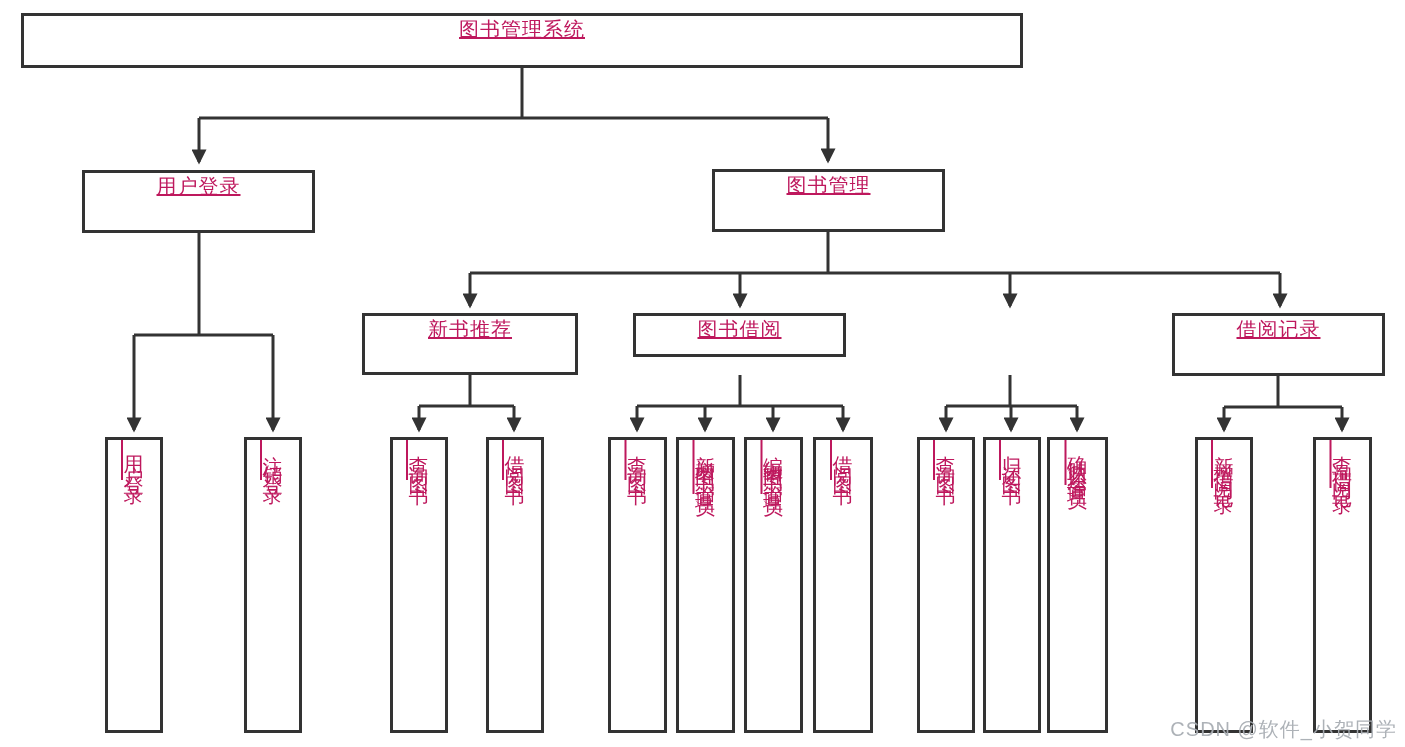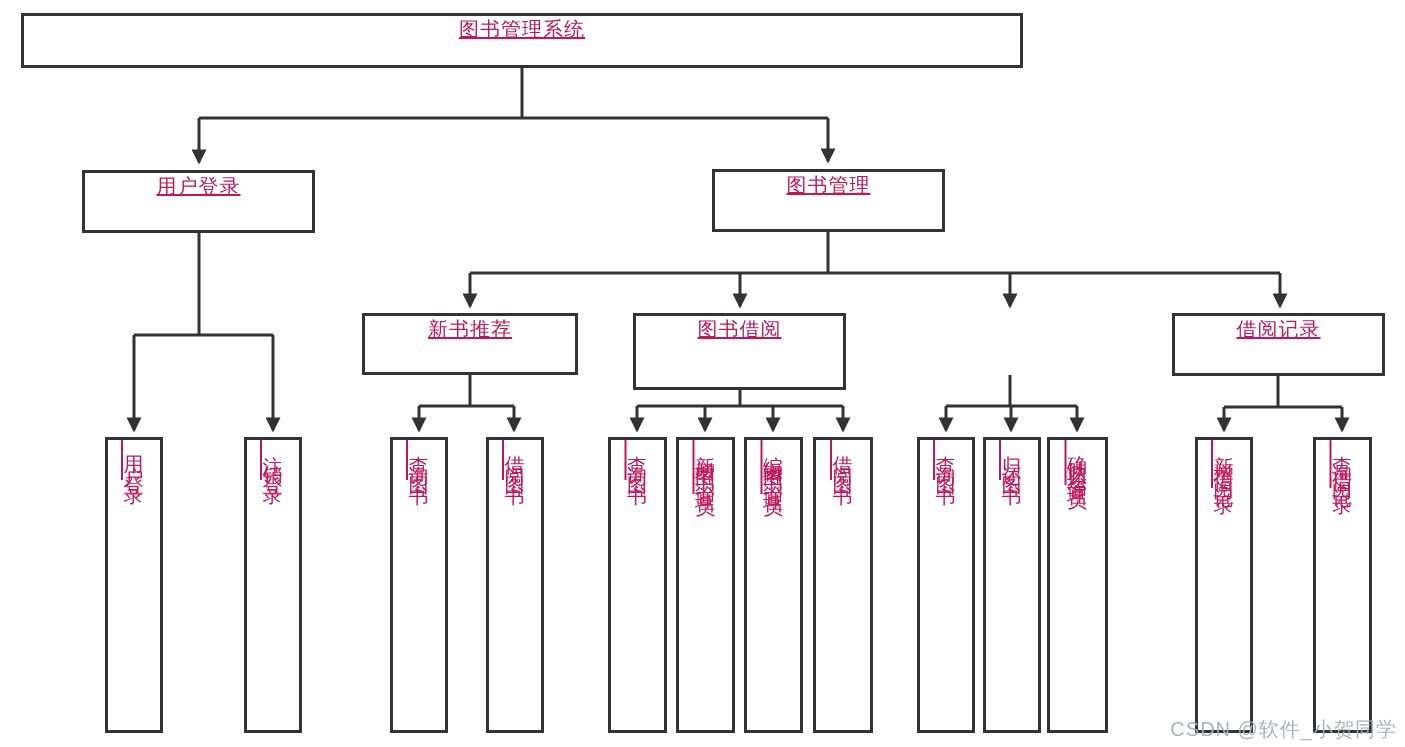--- a/index.html
+++ b/index.html
@@ -114,21 +114,21 @@
   <div class="node" style="left:82px; top:170px; width:233px; height:63px;">
     <span class="lbl">用户登录</span>
   </div>
   <div class="node" style="left:362px; top:313px; width:216px; height:62px;">
     <span class="lbl">新书推荐</span>
   </div>
 
   <div class="node" style="left:712px; top:169px; width:233px; height:63px;">
     <span class="lbl">图书管理</span>
   </div>
-  <div class="node" style="left:633px; top:313px; width:213px; height:77px;">
+  <div class="node" style="left:633px; top:313px; width:213px; height:44px;">
     <span class="lbl">图书借阅</span>
   </div>
   <div class="node" style="left:1172px; top:313px; width:213px; height:63px;">
     <span class="lbl">借阅记录</span>
   </div>
 
   <div class="node vbox" style="left:105px; top:437px; width:58px; height:296px;">
     <span class="lbl">用户登录</span>
   </div>
   <div class="node vbox" style="left:244px; top:437px; width:58px; height:296px;">

